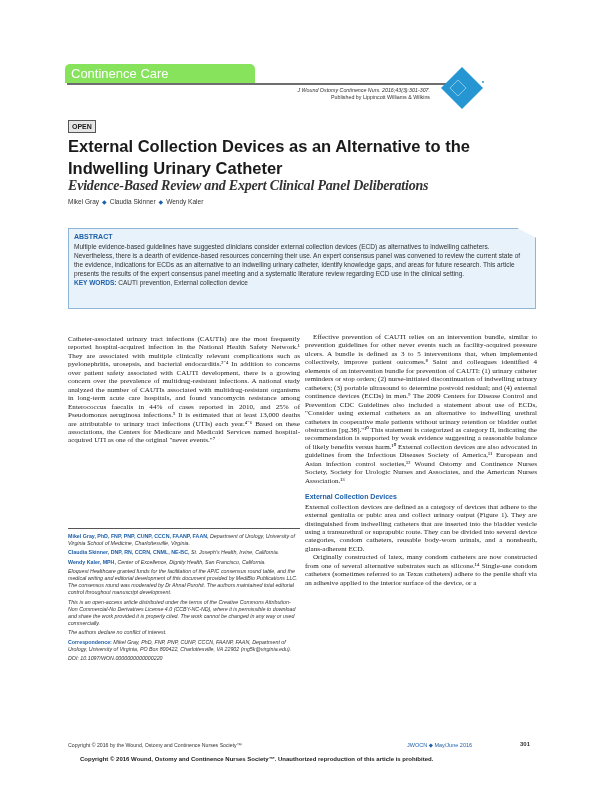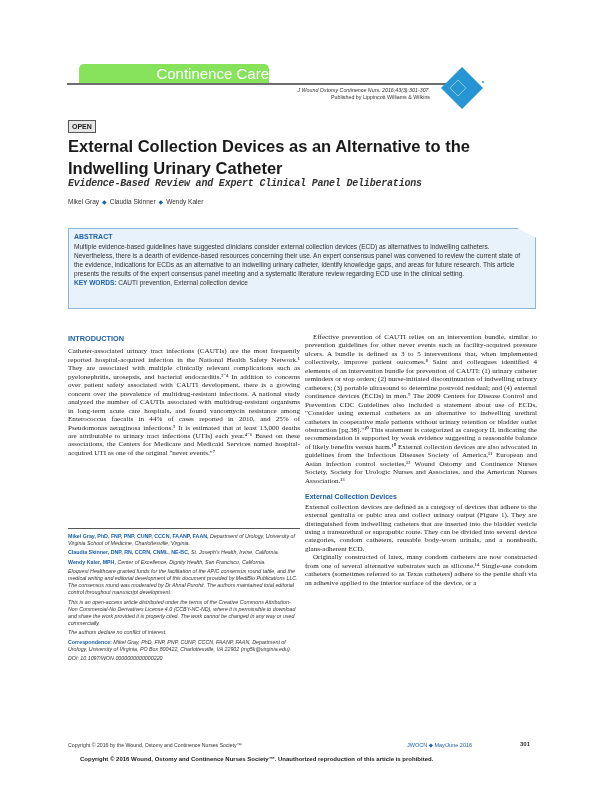--- a/index.html
+++ b/index.html
@@ -2,40 +2,40 @@
 <html><head>
 <meta charset="utf-8">
 <style>
   html, body { margin: 0; padding: 0; }
   body {
     width: 600px; height: 806px; background: #ffffff; position: relative; overflow: hidden;
     font-family: "Liberation Sans", sans-serif; color: #1a1a1a;
   }
   .abs { position: absolute; }
   .section-tab {
-    left: 79px; top: 64px; width: 190px; height: 19px; background: #86e35b;
-    border-radius: 5px 5px 0 0; color: #ffffff; font-size: 15px; line-height: 19px;
-    padding-left: 6px; box-sizing: border-box; text-align: right;
+    left: 65px; top: 64px; width: 190px; height: 19px; background: #86e35b;
+    border-radius: 5px 5px 0 0; color: #ffffff; font-size: 13px; line-height: 19px;
+    padding-left: 6px; box-sizing: border-box;
   }
   .header-rule { left: 67px; top: 83px; width: 395px; height: 2px; background: #6e6e6e; }
   .journal-cite {
     right: 170px; top: 87px; font-size: 5.3px; line-height: 7px; text-align: right; font-style: italic; color: #333;
   }
   .journal-cite .pub { font-style: normal; }
   .logo { left: 440px; top: 66px; width: 44px; height: 44px; }
   .open-badge {
     left: 68px; top: 120px; font-size: 7px; font-weight: bold; border: 1px solid #555;
     background: #e6e6e6; padding: 1px 3px; line-height: 9px;
   }
   .title {
     left: 68px; top: 135px; width: 470px; font-size: 16.5px; font-weight: bold; line-height: 22px; color: #1a1a1a;
   }
   .subtitle {
-    left: 68px; top: 178px; font-family: Liberation Mono, monospace; font-style: italic; font-weight: bold;
-    font-size: 10px; color: #333; letter-spacing: -0.2px;
+    left: 68px; top: 178px; font-family: Liberation Serif, serif; font-style: italic; font-weight: bold;
+    font-size: 14px; color: #333; letter-spacing: -0.2px;
   }
   .authors { left: 68px; top: 198px; font-size: 6.5px; color: #333; }
   .authors .sep { color: #1d5fa8; font-size: 6px; margin: 0 3px; }
   .abstract {
     left: 68px; top: 228px; width: 468px; height: 81px; background: #e8f2fa;
     border: 1px solid #8fb6d8; box-sizing: border-box; padding: 4px 5px;
     clip-path: polygon(0 0, 96% 0, 100% 12%, 100% 100%, 0 100%);
   }
   .abstract-head { color: #1d5fa8; font-weight: bold; font-size: 7px; margin-bottom: 2px; }
   .abstract-body { font-size: 6.55px; line-height: 9px; color: #333; }
@@ -83,21 +83,20 @@
 <div class="abs abstract">
   <div class="abstract-head">ABSTRACT</div>
   <div class="abstract-body">
     <span>Multiple evidence-based guidelines have suggested clinicians consider external collection devices (ECD) as alternatives to indwelling catheters. Nevertheless, there is a dearth of evidence-based resources concerning their use. An expert consensus panel was convened to review the current state of the evidence, indications for ECDs as an alternative to an indwelling urinary catheter, identify knowledge gaps, and areas for future research. This article presents the results of the expert consensus panel meeting and a systematic literature review regarding ECD use in the clinical setting.</span><br>
     <span class="kw-label">KEY WORDS:</span>
     <span>CAUTI prevention, External collection device</span>
   </div>
 </div>
 
 <div class="abs col col-left">
-  <div class="h-intro">INTRODUCTION</div>
   <p>Catheter-associated urinary tract infections (CAUTIs) are the most frequently reported hospital-acquired infection in the National Health Safety Network.¹ They are associated with multiple clinically relevant complications such as pyelonephritis, urosepsis, and bacterial endocarditis.²⁻⁴ In addition to concerns over patient safety associated with CAUTI development, there is a growing concern over the prevalence of multidrug-resistant infections. A national study analyzed the number of CAUTIs associated with multidrug-resistant organisms in long-term acute care hospitals, and found vancomycin resistance among Enterococcus faecalis in 44% of cases reported in 2010, and 25% of Pseudomonas aeruginosa infections.⁵ It is estimated that at least 13,000 deaths are attributable to urinary tract infections (UTIs) each year.⁴⁻⁶ Based on these associations, the Centers for Medicare and Medicaid Services named hospital-acquired UTI as one of the original "never events."⁷</p>
 </div>
 
 <div class="abs fn-rule"></div>
 <div class="abs footnotes">
   <p class="it"><span class="nm">Mikel Gray, PhD, FNP, PNP, CUNP, CCCN, FAANP, FAAN,</span> <span>Department of Urology, University of Virginia School of Medicine, Charlottesville, Virginia.</span></p>
   <p class="it"><span class="nm">Claudia Skinner, DNP, RN, CCRN, CNML, NE-BC,</span> <span>St. Joseph's Health, Irvine, California.</span></p>
   <p class="it"><span class="nm">Wendy Kaler, MPH,</span> <span>Center of Excellence, Dignity Health, San Francisco, California.</span></p>
   <p class="it">Eloquest Healthcare granted funds for the facilitation of the APIC consensus round table, and the medical writing and editorial development of this document provided by MediBio Publications LLC. The consensus round was moderated by Dr Ahnal Purohit. The authors maintained total editorial control throughout manuscript development.</p>
   <p class="it">This is an open-access article distributed under the terms of the Creative Commons Attribution-Non Commercial-No Derivatives License 4.0 (CCBY-NC-ND), where it is permissible to download and share the work provided it is properly cited. The work cannot be changed in any way or used commercially.</p>

